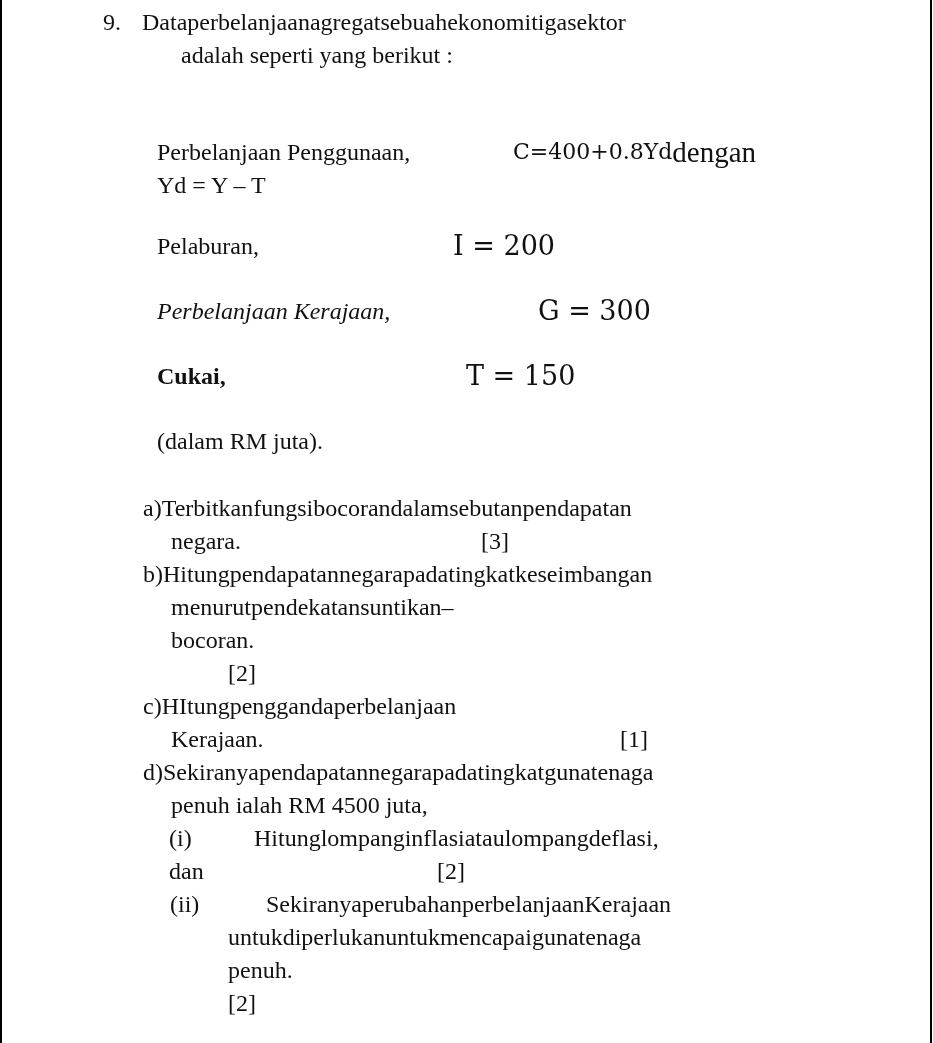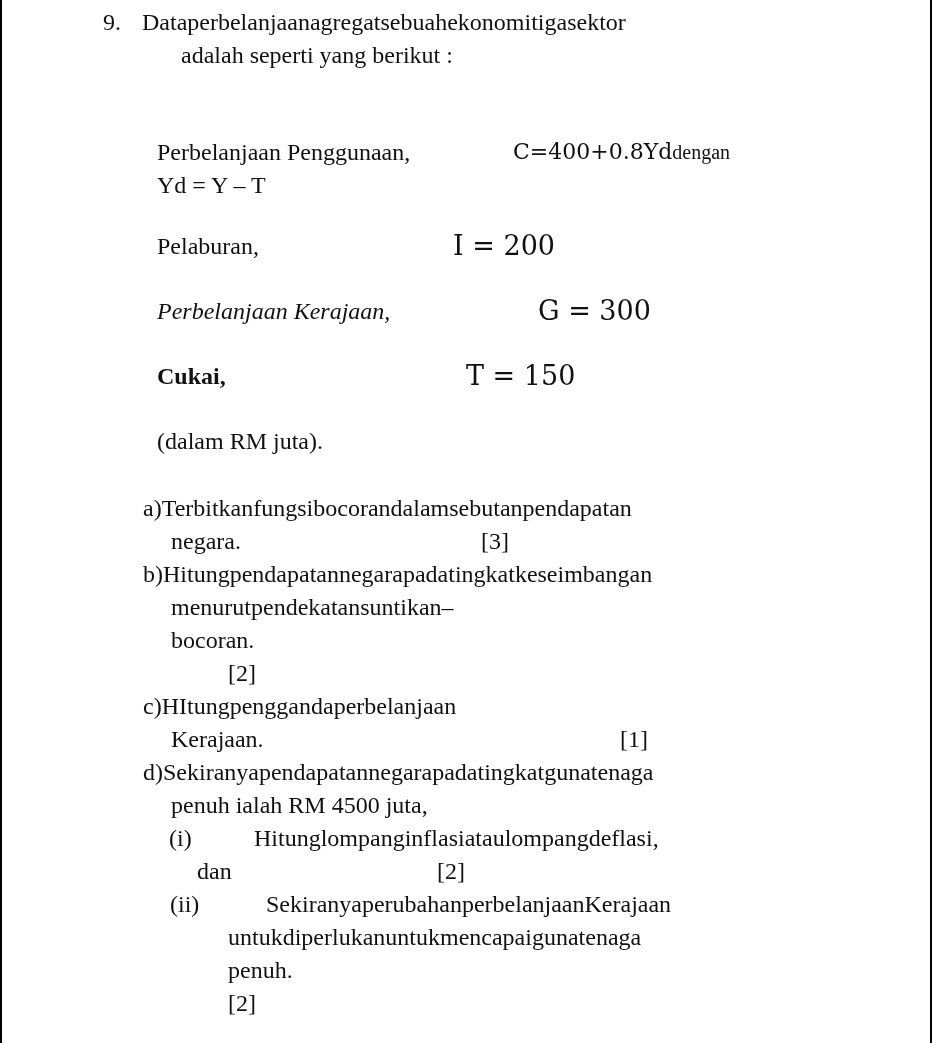--- a/index.html
+++ b/index.html
@@ -55,21 +55,21 @@
 <div class="line" style="left:157px; top:41px;margin-left:24px;">adalah seperti yang berikut :</div>
 
 <div class="line" style="left:157px; top:138px;">Perbelanjaan Penggunaan,</div>
 <div class="line just math" style="left:513px; top:138px; width:307px; font-size:22px;">
   <span>C</span>
   <span>=</span>
   <span>400</span>
   <span>+</span>
   <span>0.8</span>
   <span>Yd</span>
-  <span style="font-family:'Liberation Serif',serif; font-size:20px;">dengan</span>
+  <span style="font-family:'Liberation Serif',serif; font-size:29px;">dengan</span>
 </div>
 <div class="line" style="left:157px; top:171px;">Yd = Y – T</div>
 
 <div class="line" style="left:157px; top:232px;">Pelaburan,</div>
 <div class="line math" style="left:453px; top:232px;">I = 200</div>
 
 <div class="line" style="left:157px; top:297px;font-style:italic;">Perbelanjaan Kerajaan,</div>
 <div class="line math" style="left:538px; top:297px;">G = 300</div>
 
 <div class="line" style="left:157px; top:362px;font-weight:bold;">Cukai,</div>
@@ -130,21 +130,21 @@
 
 <div class="line" style="left:169px; top:824px;">(i)</div>
 <div class="line just" style="left:254px; top:824px; width:566px;">
   <span>Hitung</span>
   <span>lompang</span>
   <span>inflasi</span>
   <span>atau</span>
   <span>lompang</span>
   <span>deflasi,</span>
 </div>
-<div class="line" style="left:169px; top:857px;margin-left:28px;">dan</div>
+<div class="line" style="left:169px; top:857px;">dan</div>
 <div class="line" style="left:437px; top:857px;">[2]</div>
 
 <div class="line" style="left:170px; top:890px;">(ii)</div>
 <div class="line just" style="left:266px; top:890px; width:554px;">
   <span>Sekiranya</span>
   <span>perubahan</span>
   <span>perbelanjaan</span>
   <span>Kerajaan</span>
 </div>
 <div class="line just" style="left:228px; top:923px; width:592px;">

